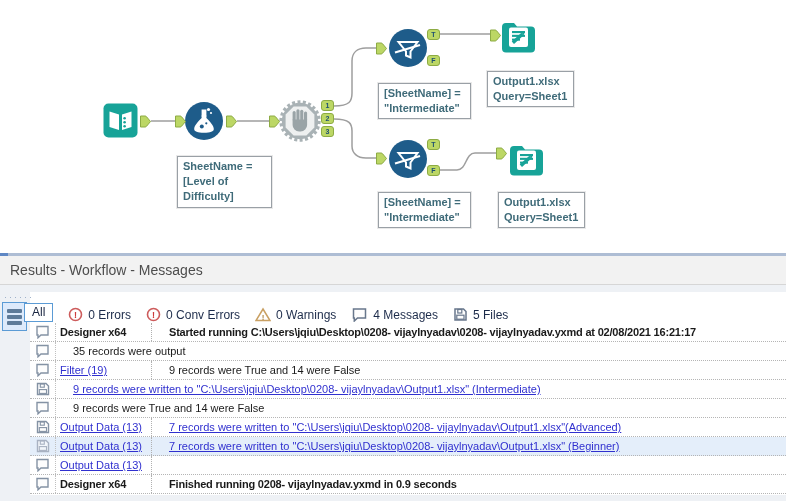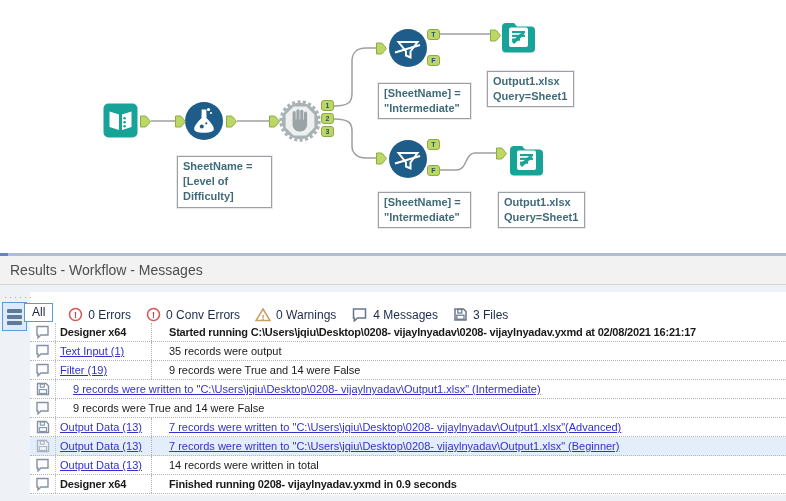--- a/index.html
+++ b/index.html
@@ -232,21 +232,21 @@
           <path d="M2.5 2 h12 v9 h-8 l-3.2 3 v-3 h-0.8 z" fill="#fdfdfd" stroke="#68778c" stroke-width="1.5"></path>
         </svg>
         <span>4 Messages</span>
       </div>
       <div class="tb-item">
         <svg width="15" height="15">
           <path d="M2 2 h8.5 l2.5 2.5 v8.5 h-11 z" fill="#fdfdfd" stroke="#68778c" stroke-width="1.5"></path>
           <rect x="4.8" y="2.5" width="4" height="3.5" fill="none" stroke="#68778c" stroke-width="1.2"></rect>
           <rect x="3.8" y="8.2" width="7.2" height="4" fill="none" stroke="#68778c" stroke-width="1.2"></rect>
         </svg>
-        <span>3 Files</span>
+        <span>5 Files</span>
       </div>
     </div>
 
     <div class="rows">
 
       <div class="row">
         <div class="cell-icon">
           <svg width="15" height="14">
               <path d="M2 1.5 h11 v8.5 h-7 l-3 2.8 v-2.8 h-1 z" fill="#fdfdfd" stroke="#8492a4" stroke-width="1.4"></path>
             </svg>
@@ -254,23 +254,20 @@
         <div class="cell-name b">Designer x64</div>
         <div class="cell-msg b">Started running C:\Users\jqiu\Desktop\0208- vijaylnyadav\0208- vijaylnyadav.yxmd at 02/08/2021 16:21:17</div>
       </div>
 
       <div class="row">
         <div class="cell-icon">
           <svg width="15" height="14">
               <path d="M2 1.5 h11 v8.5 h-7 l-3 2.8 v-2.8 h-1 z" fill="#fdfdfd" stroke="#8492a4" stroke-width="1.4"></path>
             </svg>
         </div>
-        <div class="cell-name">
-            <a class="lnk">Text Input (1)</a>
-          </div>
         <div class="cell-msg">35 records were output</div>
       </div>
 
       <div class="row">
         <div class="cell-icon">
           <svg width="15" height="14">
               <path d="M2 1.5 h11 v8.5 h-7 l-3 2.8 v-2.8 h-1 z" fill="#fdfdfd" stroke="#8492a4" stroke-width="1.4"></path>
             </svg>
         </div>
         <div class="cell-name">
@@ -335,21 +332,20 @@
 
       <div class="row">
         <div class="cell-icon">
           <svg width="15" height="14">
               <path d="M2 1.5 h11 v8.5 h-7 l-3 2.8 v-2.8 h-1 z" fill="#fdfdfd" stroke="#8492a4" stroke-width="1.4"></path>
             </svg>
         </div>
         <div class="cell-name">
             <a class="lnk">Output Data (13)</a>
           </div>
-        <div class="cell-msg">14 records were written in total</div>
       </div>
 
       <div class="row">
         <div class="cell-icon">
           <svg width="15" height="14">
               <path d="M2 1.5 h11 v8.5 h-7 l-3 2.8 v-2.8 h-1 z" fill="#fdfdfd" stroke="#8492a4" stroke-width="1.4"></path>
             </svg>
         </div>
         <div class="cell-name b">Designer x64</div>
         <div class="cell-msg b">Finished running 0208- vijaylnyadav.yxmd in 0.9 seconds</div>

